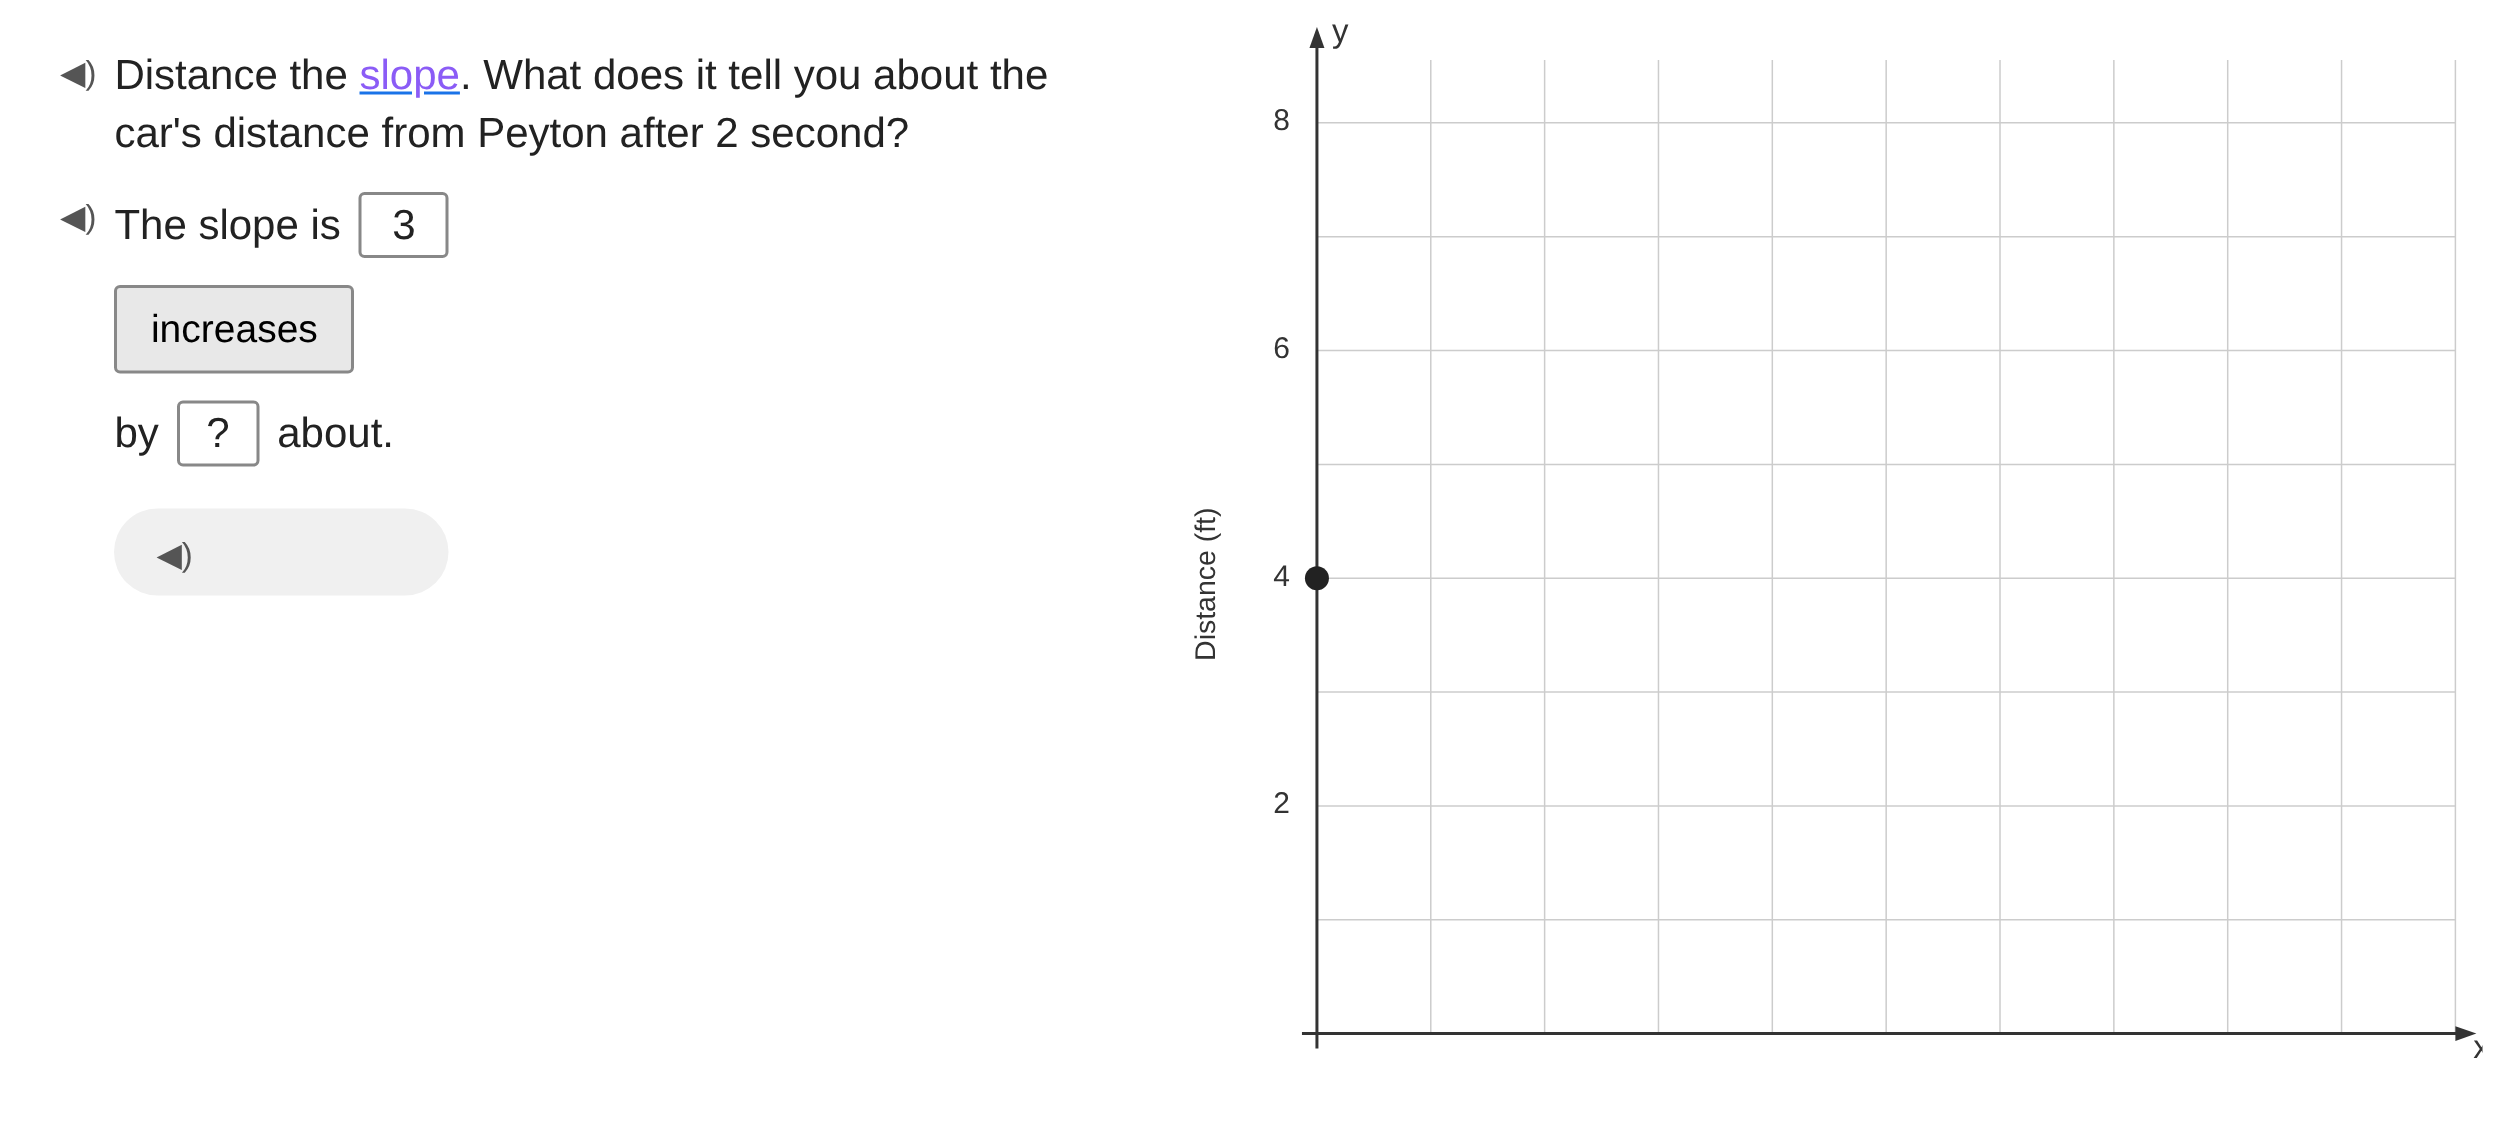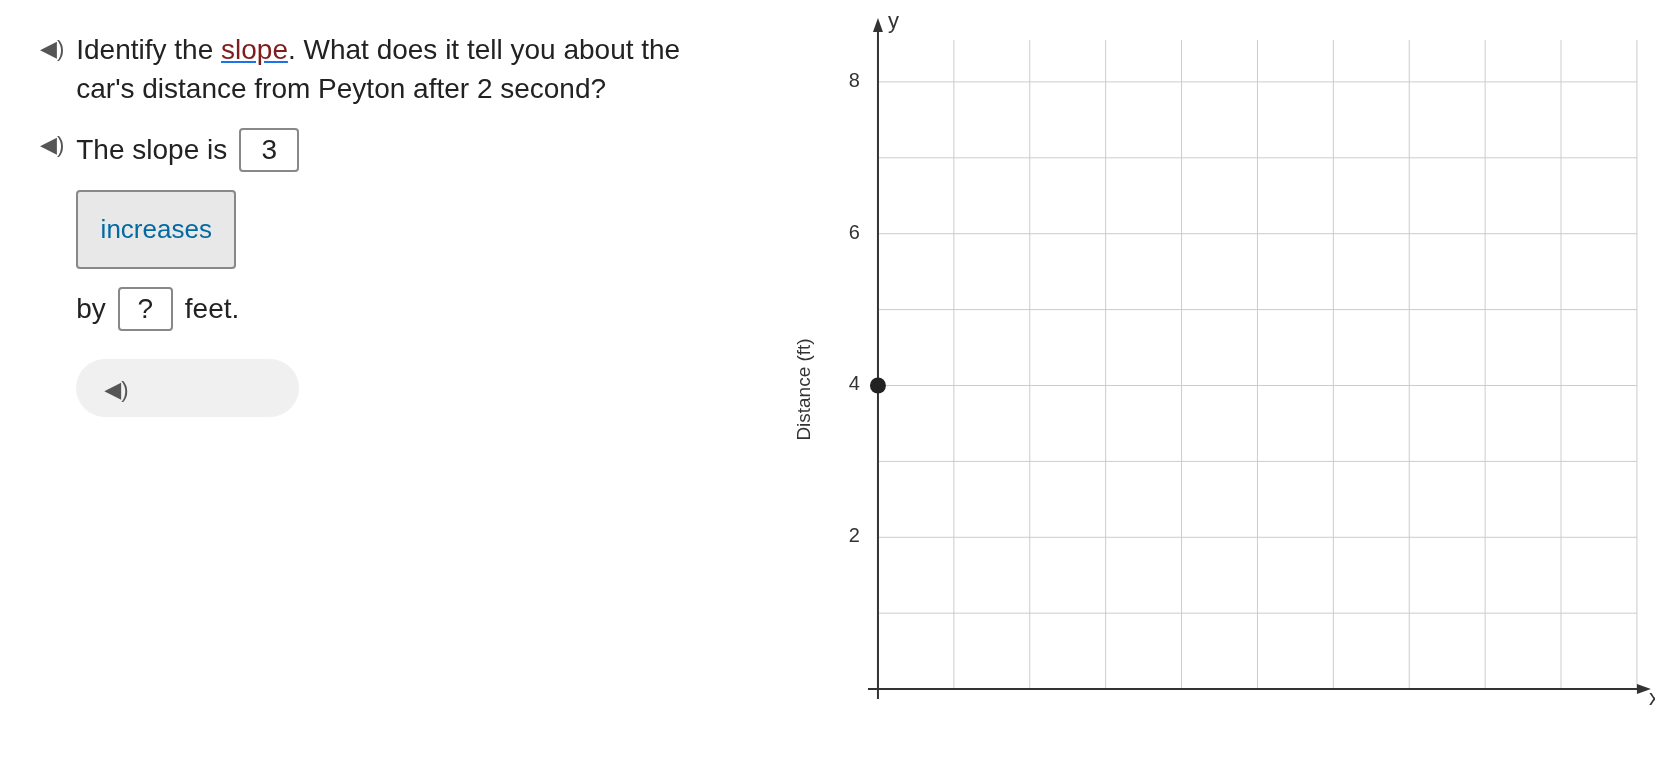--- a/index.html
+++ b/index.html
@@ -36,21 +36,21 @@
       margin-top: 4px;
       flex-shrink: 0;
     }
 
     .question-text {
       font-size: 28px;
       line-height: 1.4;
     }
 
     .slope-link {
-      color: #7f1d1d;
+      color: #8b5cf6;
       text-decoration: underline;
       text-decoration-color: #1a73e8;
     }
 
     .answer-block {
       display: flex;
       align-items: flex-start;
       gap: 12px;
       font-size: 28px;
     }
@@ -77,24 +77,24 @@
       font-size: 28px;
       min-width: 60px;
       text-align: center;
       background: #fff;
       color: #222;
     }
 
     .answer-box-wide {
       border: 2px solid #888;
       border-radius: 4px;
-      padding: 22px 20px;
+      padding: 12px 20px;
       font-size: 26px;
       background: #e8e8e8;
-      color: #0369a1;
+      color: #000000;
       min-width: 160px;
       text-align: center;
     }
 
     .answer-box-small {
       border: 2px solid #888;
       border-radius: 4px;
       padding: 4px 12px;
       font-size: 28px;
       min-width: 55px;
@@ -134,41 +134,41 @@
     }
   </style>
 </head>
 <body>
 
 <div class="left-panel">
 
   <div class="question-block">
     <span class="speaker-icon">◀)</span>
     <div class="question-text">
-      <span>Identify the </span><span class="slope-link">slope</span><span>. What does it tell you about the car's distance from Peyton after 2 second?</span>
+      <span>Distance the </span><span class="slope-link">slope</span><span>. What does it tell you about the car's distance from Peyton after 2 second?</span>
     </div>
   </div>
 
   <div class="answer-block">
     <span class="speaker-icon">◀)</span>
     <div class="answer-content">
 
       <div class="answer-line">
         <span>The slope is</span>
         <span class="answer-box">3</span>
       </div>
 
       <div class="answer-line">
         <span class="answer-box-wide">increases</span>
       </div>
 
       <div class="answer-line">
         <span>by</span>
         <span class="answer-box-small">?</span>
-        <span>feet.</span>
+        <span>about.</span>
       </div>
 
       <div class="hint-box">
         <span class="speaker-icon">◀)</span>
       </div>
 
     </div>
   </div>
 
 </div>

